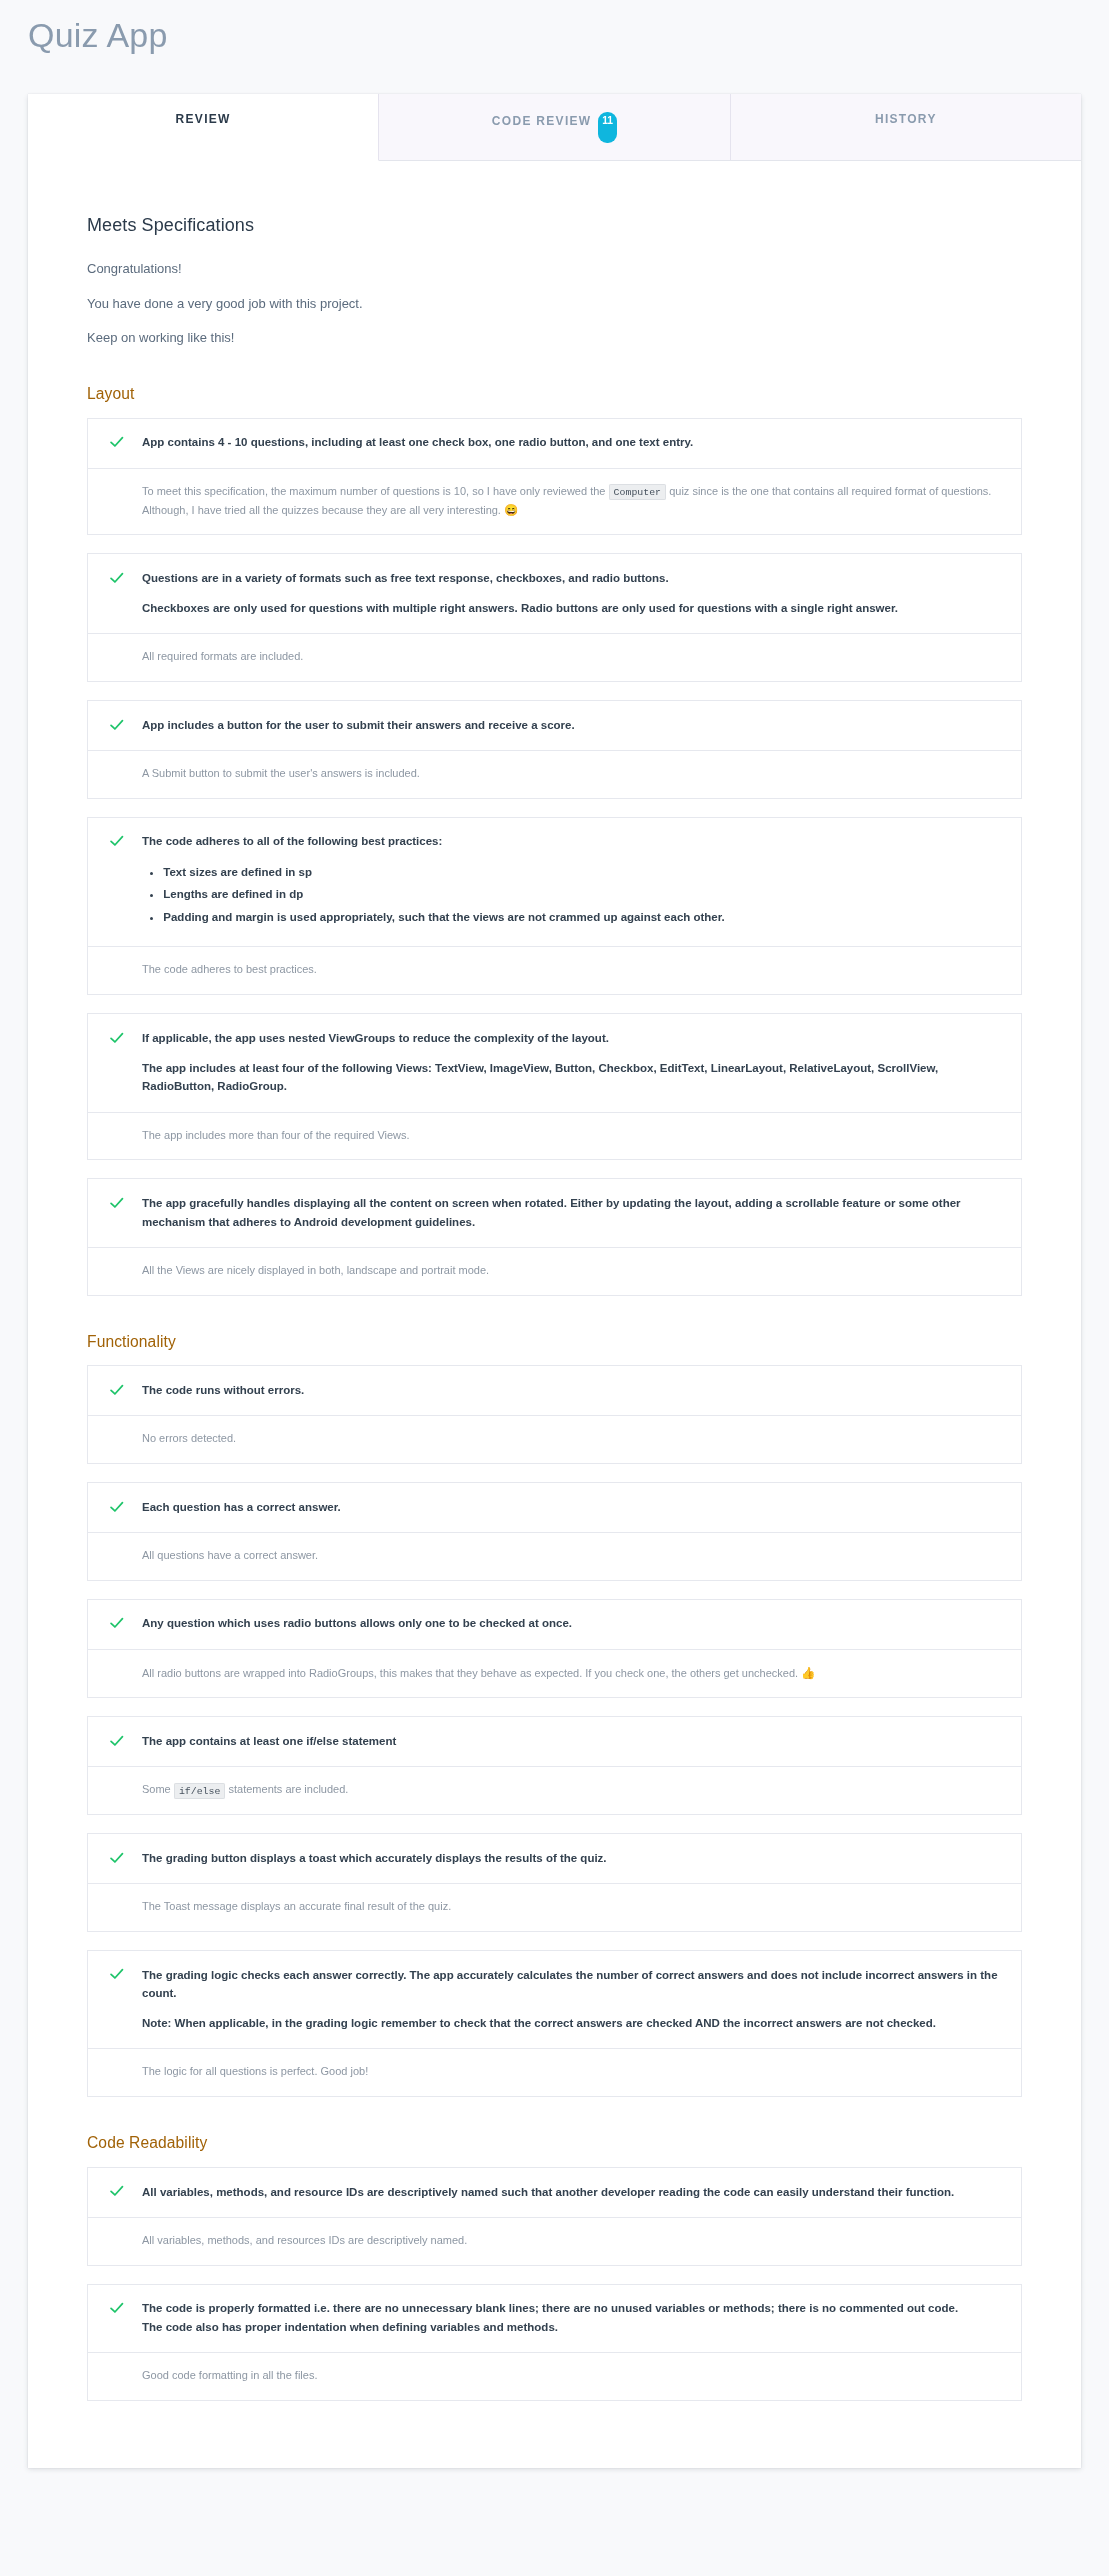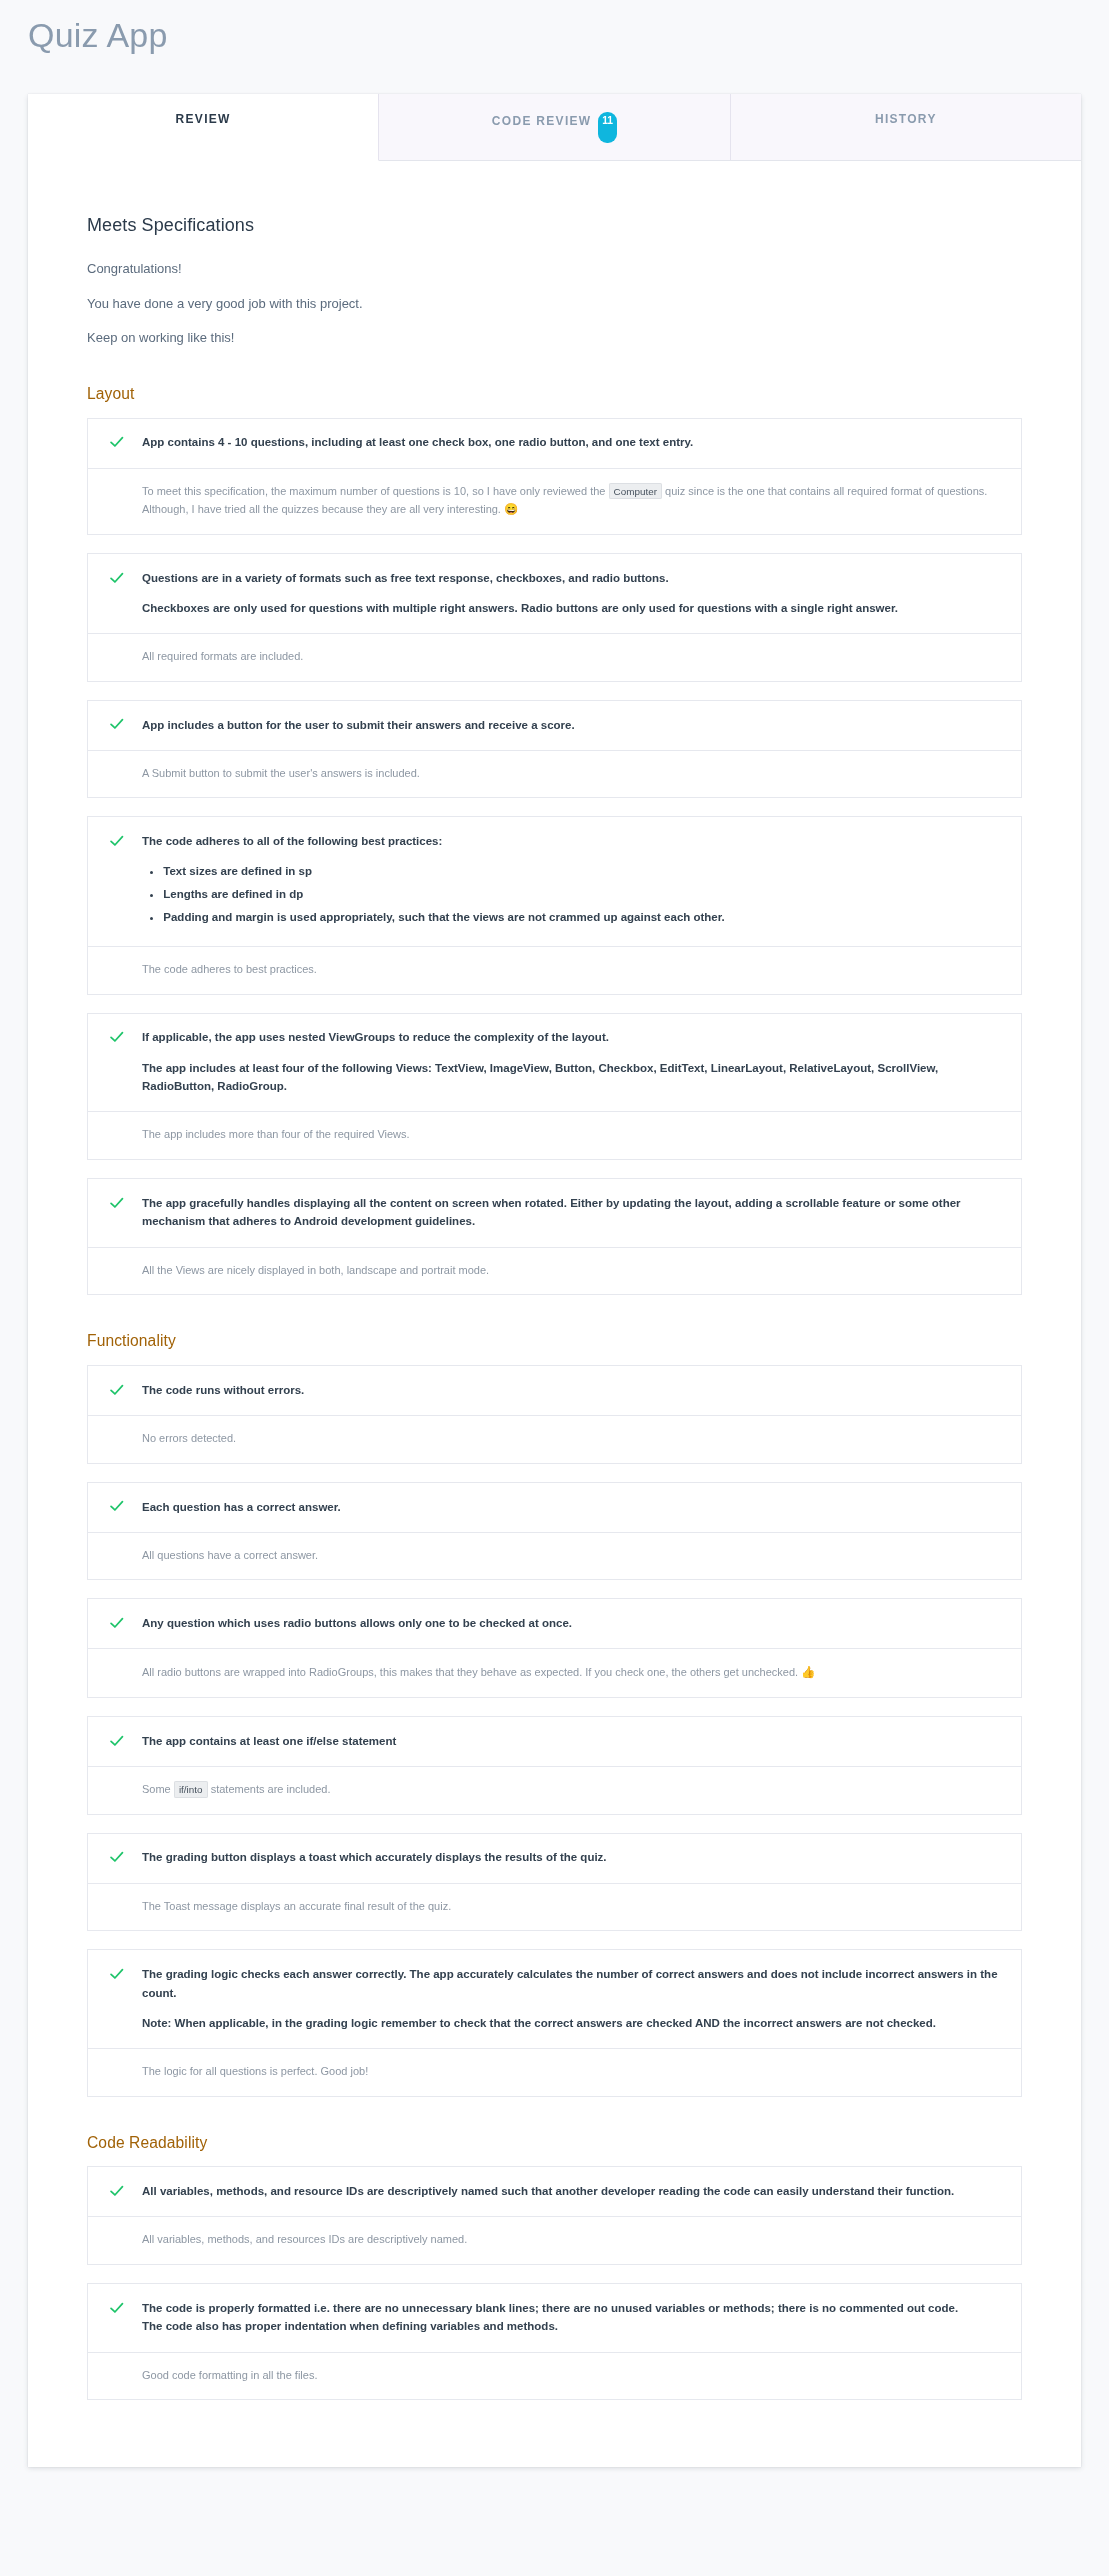--- a/index.html
+++ b/index.html
@@ -144,21 +144,21 @@
 
   .crit-note {
     border-top: 0.8px solid #e6e8ee;
     padding: 14px 18px 14.8px 54px;
     font-size: 11px;
     color: #8d97a3;
     line-height: 1.62;
   }
 
   code.inline {
-    font-family: Liberation Sans, sans-serif;
+    font-family: Liberation Mono, monospace;
     font-size: 9.9px;
     background: #eceef0;
     border: 0.8px solid #dcdfe3;
     border-radius: 1.6px;
     padding: 1.6px 4.1px;
     color: #47525e;
     white-space: nowrap;
   }
 
   .emoji { font-size: 11.5px; }
@@ -337,21 +337,21 @@
             <div class="crit-check">
               <svg width="15.6" height="15.6" viewBox="0 0 19 19" aria-hidden="true">
                 <path d="M2.5 10.2 L7.2 14.6 L16.4 4.4" fill="none" stroke="currentColor" stroke-width="2.1" stroke-linecap="round" stroke-linejoin="round"></path>
               </svg>
             </div>
             <div class="crit-text">
               <p><span>The app contains at least one if/else statement</span></p>
             </div>
           </div>
           <div class="crit-note">
-            <p><span>Some </span><code class="inline">if/into</code><span> statements are included.</span></p>
+            <p><span>Some </span><code class="inline">if/else</code><span> statements are included.</span></p>
           </div>
         </div>
         <div class="criterion">
           <div class="crit-head">
             <div class="crit-check">
               <svg width="15.6" height="15.6" viewBox="0 0 19 19" aria-hidden="true">
                 <path d="M2.5 10.2 L7.2 14.6 L16.4 4.4" fill="none" stroke="currentColor" stroke-width="2.1" stroke-linecap="round" stroke-linejoin="round"></path>
               </svg>
             </div>
             <div class="crit-text">

